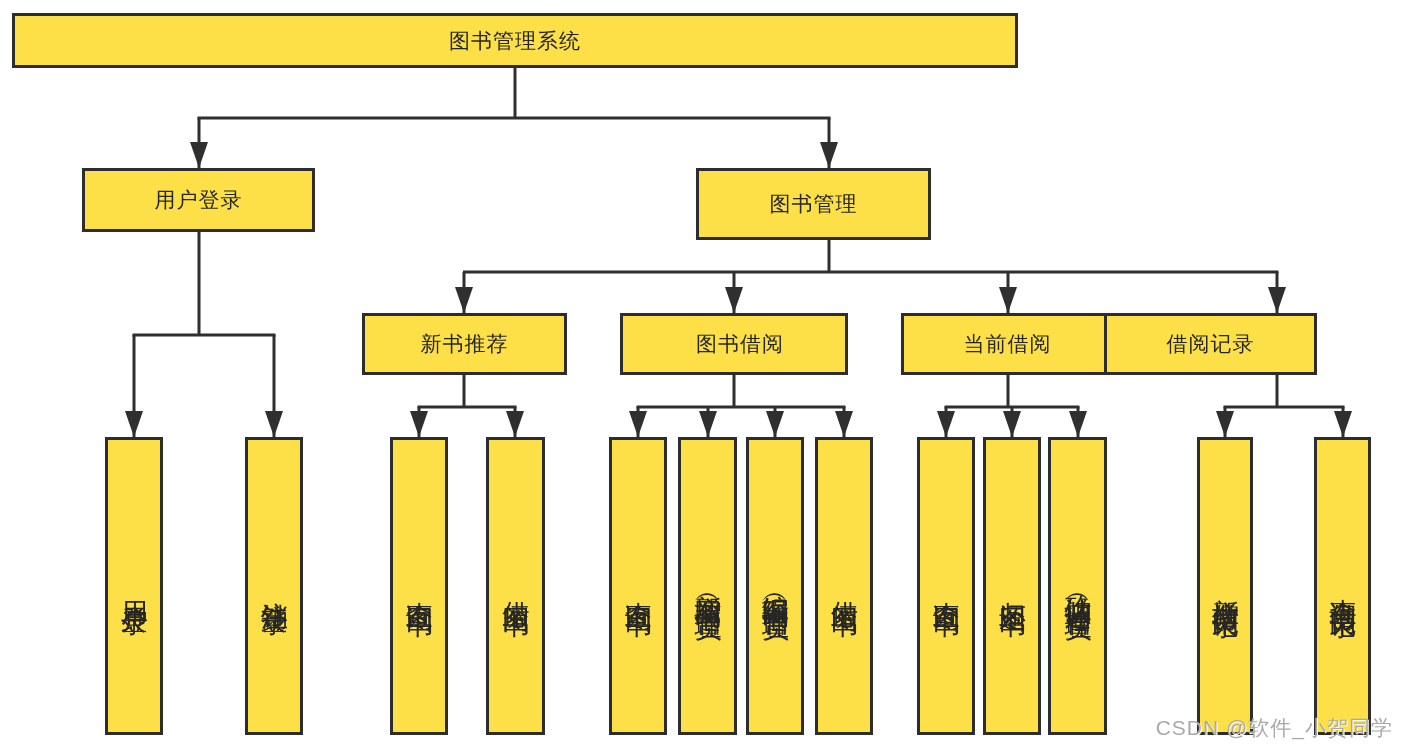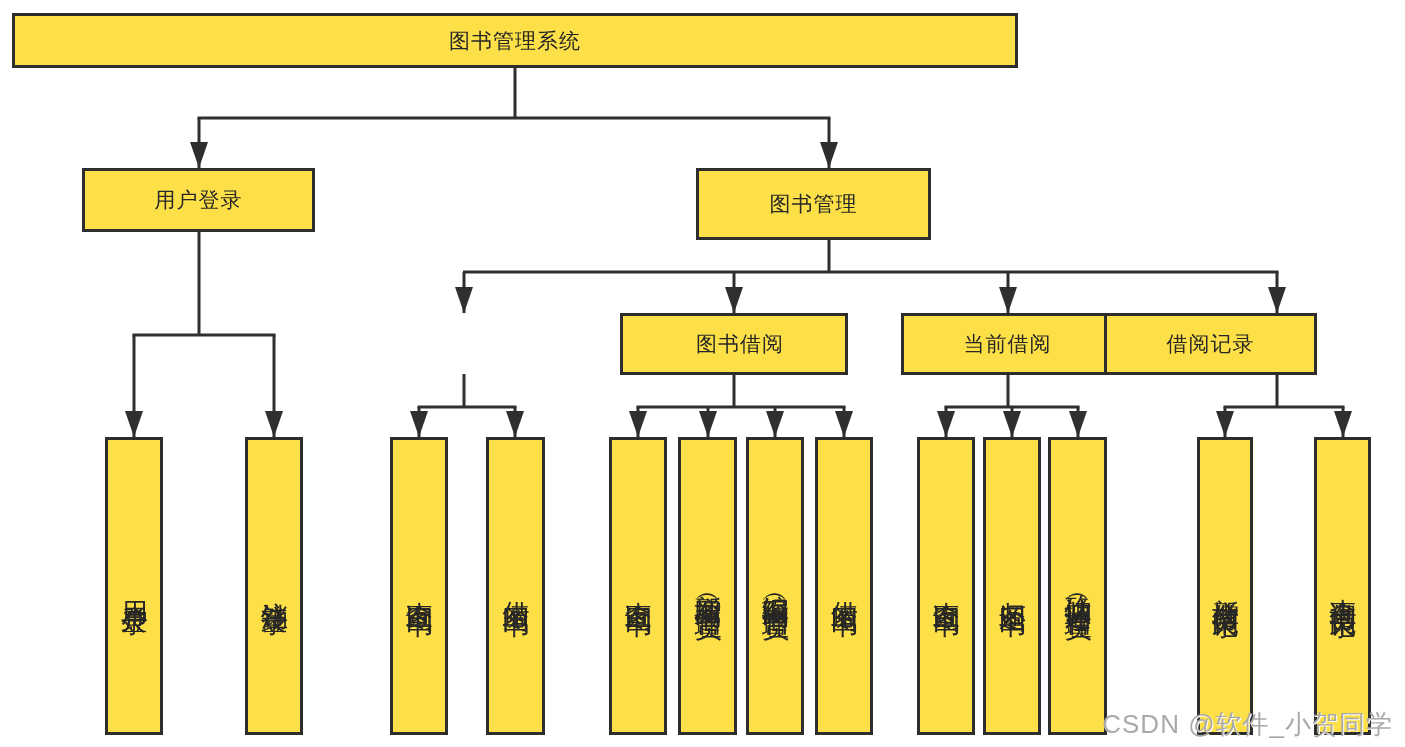--- a/index.html
+++ b/index.html
@@ -36,21 +36,21 @@
     writing-mode: vertical-rl;
     font-size: 27px;
     letter-spacing: 3px;
     color: #262626;
     line-height: 1;
   }
   .watermark {
     position: absolute;
     right: 12px;
     bottom: 5px;
-    font-size: 26px;
+    font-size: 21px;
     color: #a9a9a9;
     letter-spacing: 1px;
     z-index: 5;
     text-shadow: 1px 1px 0 #ffffff;
   }
 </style>
 </head>
 <body>
 
 <div class="canvas">
@@ -102,20 +102,23 @@
     <span class="hlabel">图书管理系统</span>
   </div>
 
   <div class="box" style="left:82px; top:168px; width:233px; height:64px;">
     <span class="hlabel">用户登录</span>
   </div>
   <div class="box" style="left:696px; top:168px; width:235px; height:72px;">
     <span class="hlabel">图书管理</span>
   </div>
 
+  <div class="box" style="left:362px; top:313px; width:205px; height:62px;">
+    <span class="hlabel">新书推荐</span>
+  </div>
   <div class="box" style="left:620px; top:313px; width:228px; height:62px;padding-left:12px;">
     <span class="hlabel">图书借阅</span>
   </div>
   <div class="box" style="left:901px; top:313px; width:213px; height:62px;">
     <span class="hlabel">当前借阅</span>
   </div>
   <div class="box" style="left:1104px; top:313px; width:213px; height:62px;">
     <span class="hlabel">借阅记录</span>
   </div>
 

